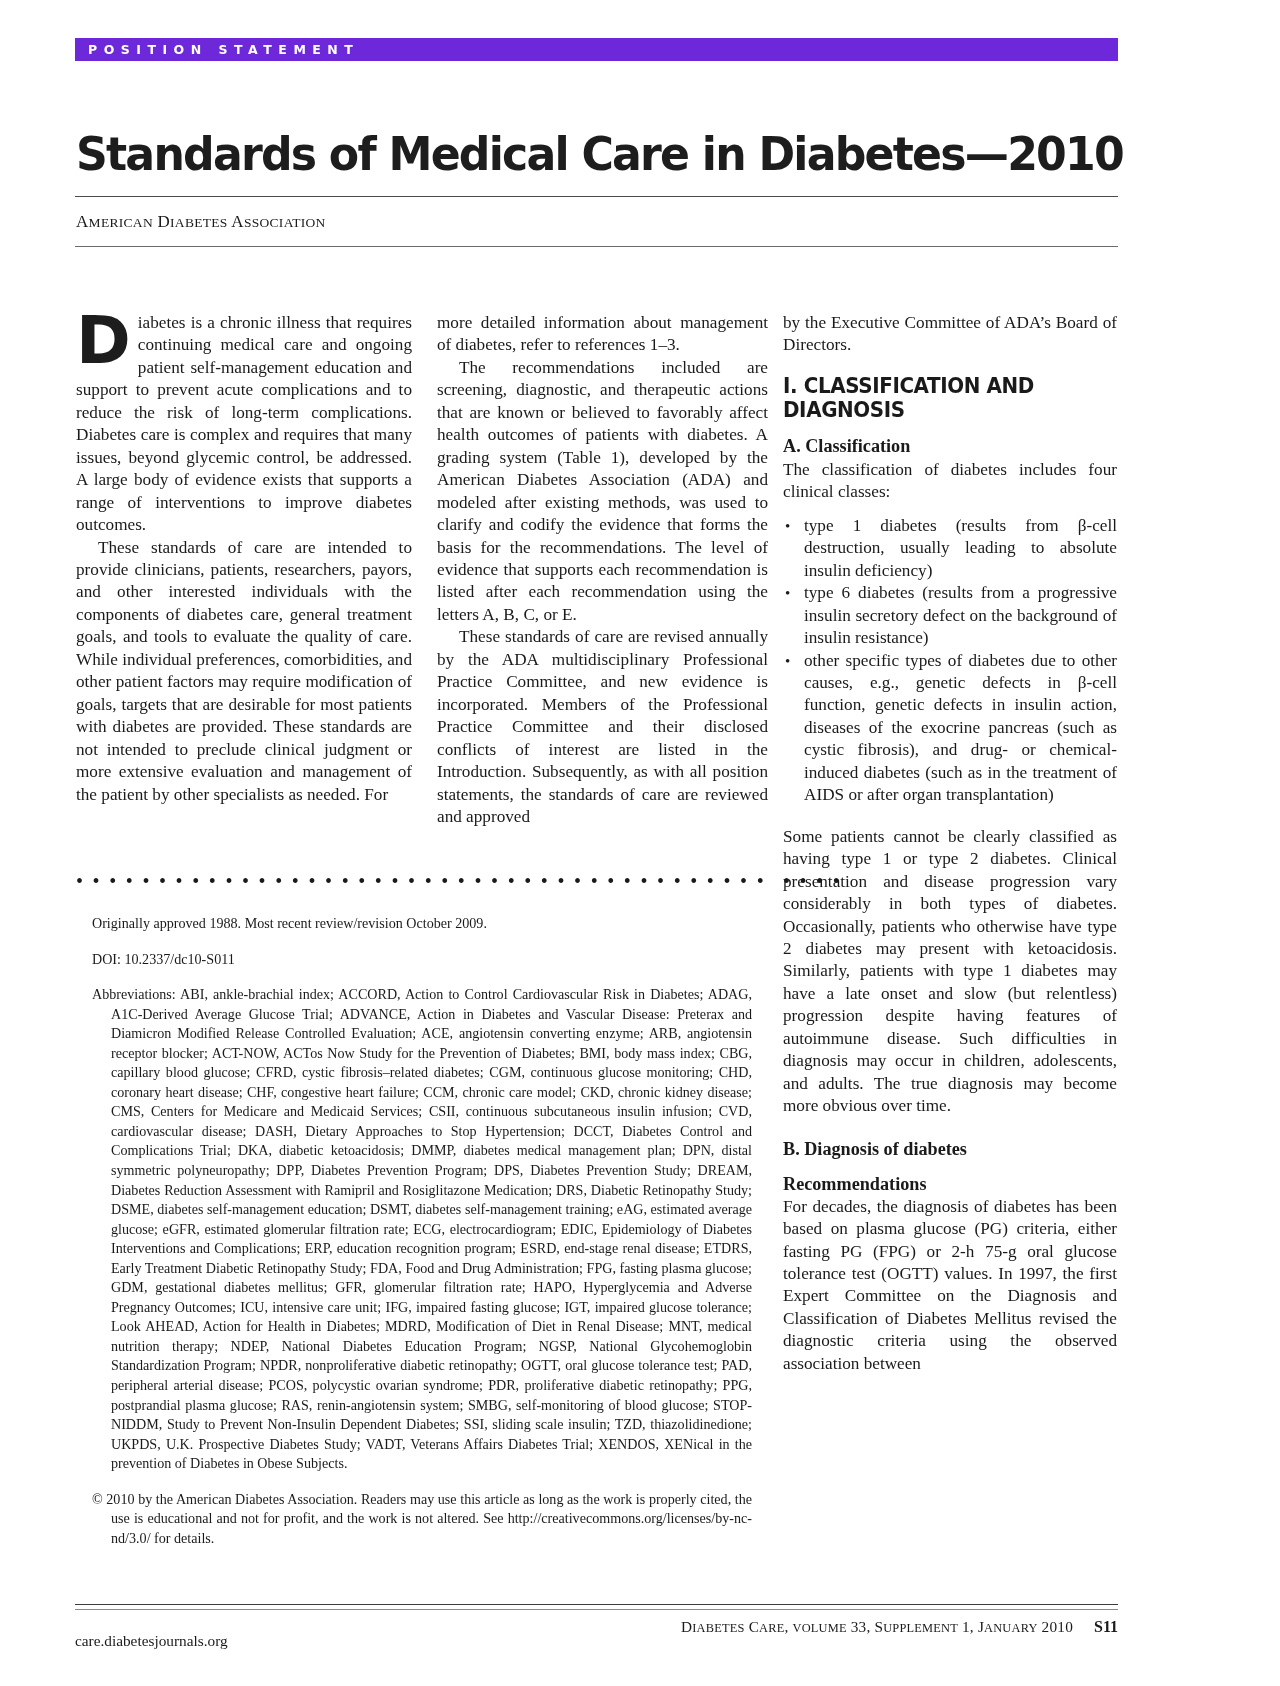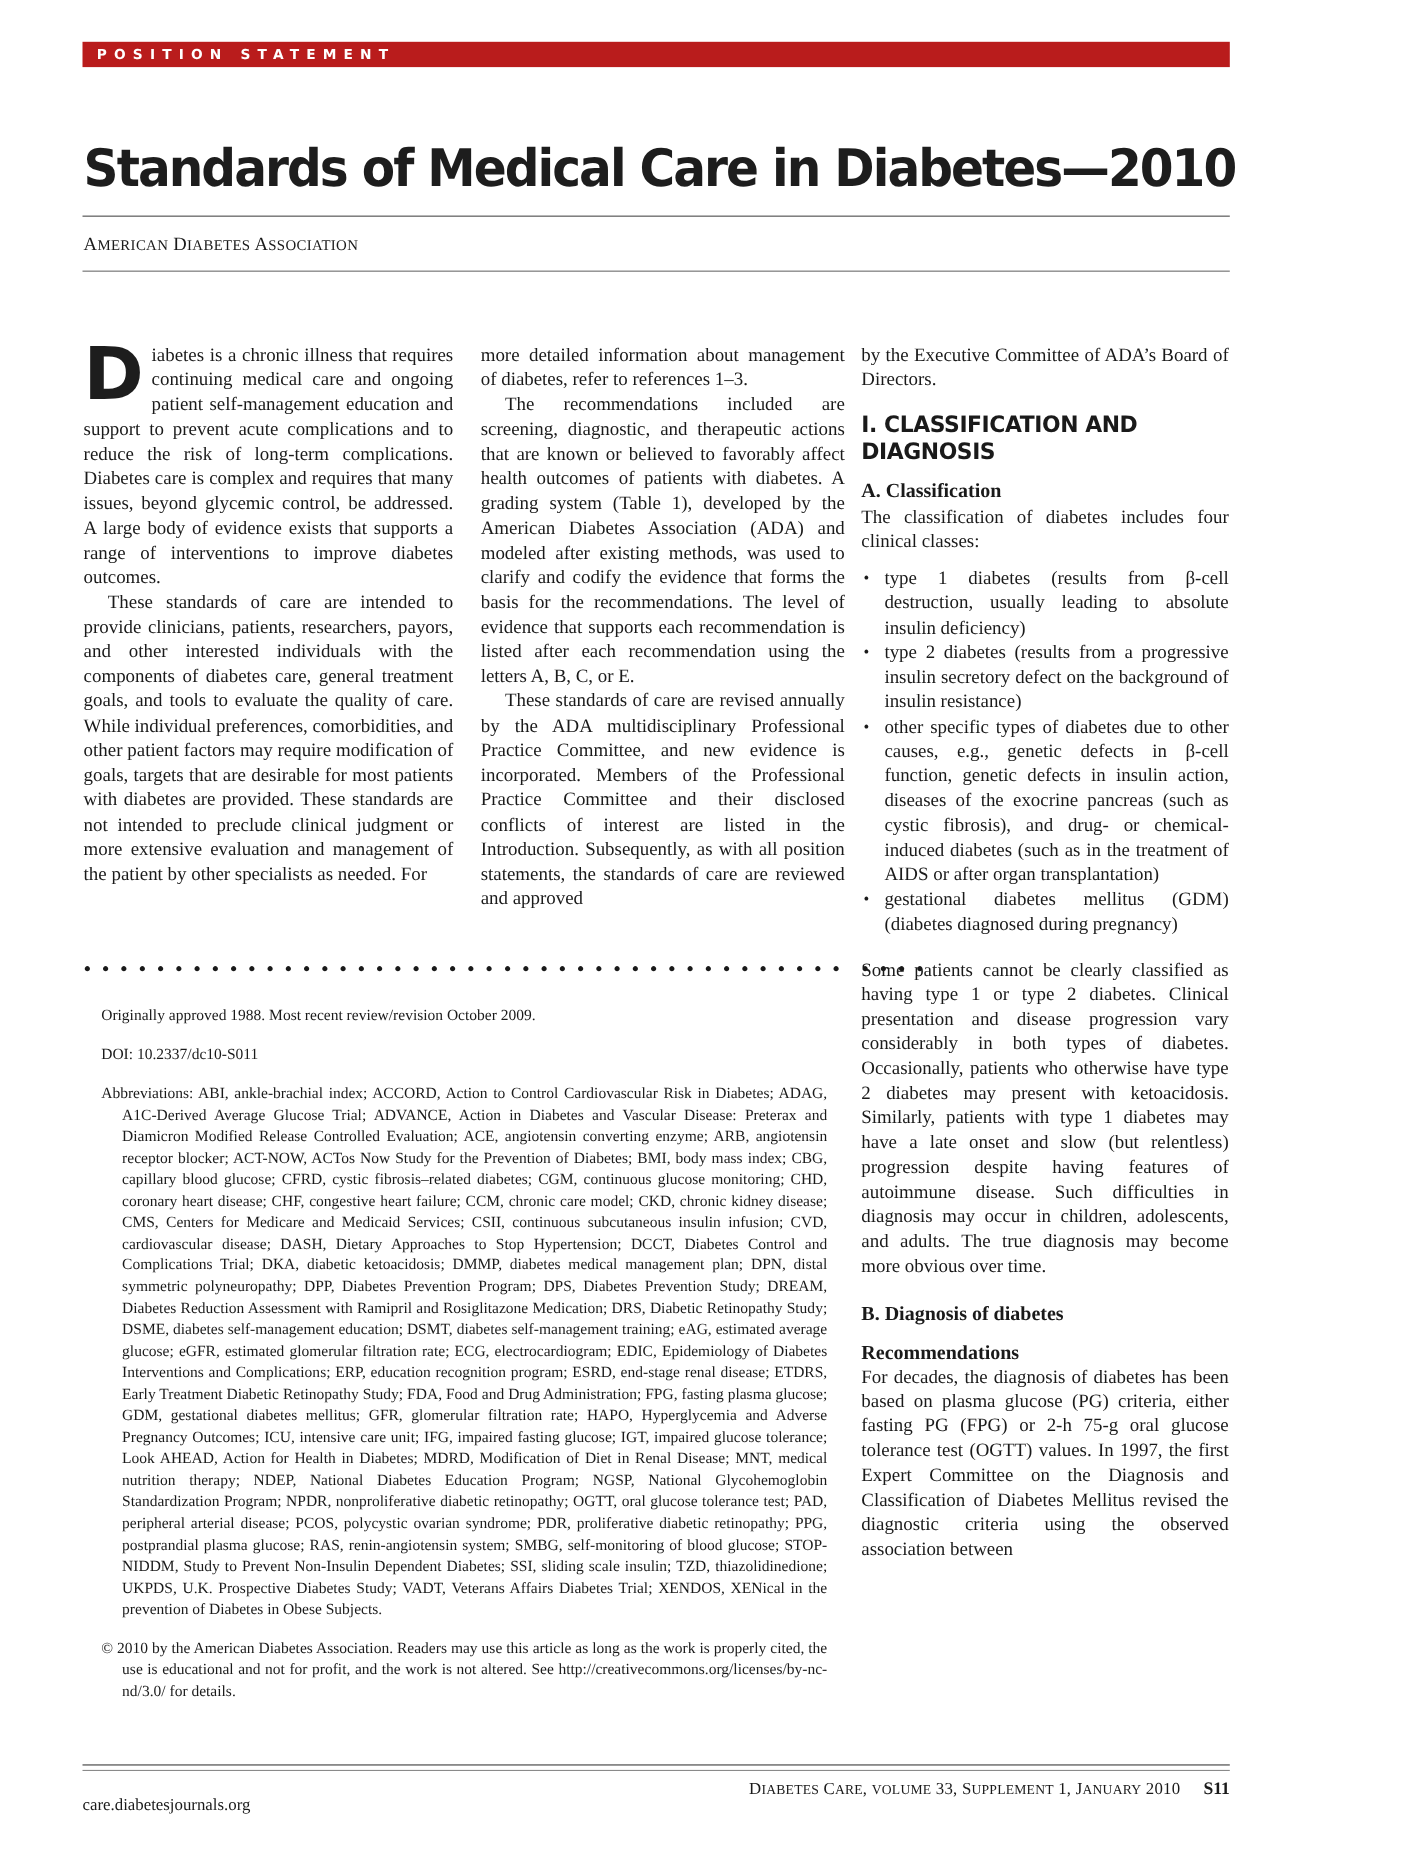--- a/index.html
+++ b/index.html
@@ -23,21 +23,21 @@
     height: 1686px;
   }
 
   
   .banner {
     position: absolute;
     left: 75px;
     top: 38px;
     width: 1043px;
     height: 23px;
-    background: #b91c1c;
+    background: #6d28d9;
     color: #ffffff;
     font-family: "DejaVu Sans", sans-serif;
     font-weight: bold;
     font-size: 12.5px;
     letter-spacing: 6.5px;
     line-height: 23px;
     padding-left: 13px;
     box-sizing: border-box;
   }
 
@@ -290,23 +290,22 @@
     <p class="noindent">by the Executive Committee of ADA’s Board of Directors.</p>
 
     <div class="h-section">I. CLASSIFICATION AND DIAGNOSIS</div>
 
     <div class="h-sub">A. Classification</div>
 
     <p class="noindent">The classification of diabetes includes four clinical classes:</p>
 
     <ul class="bullets">
       <li>type 1 diabetes (results from β-cell destruction, usually leading to absolute insulin deficiency)</li>
-      <li>type 2 diabetes (results from a progressive insulin secretory defect on the background of insulin resistance)</li>
+      <li>type 6 diabetes (results from a progressive insulin secretory defect on the background of insulin resistance)</li>
       <li>other specific types of diabetes due to other causes, e.g., genetic defects in β-cell function, genetic defects in insulin action, diseases of the exocrine pancreas (such as cystic fibrosis), and drug- or chemical-induced diabetes (such as in the treatment of AIDS or after organ transplantation)</li>
-      <li>gestational diabetes mellitus (GDM) (diabetes diagnosed during pregnancy)</li>
     </ul>
 
     <p class="noindent" style="margin-top:19px;">Some patients cannot be clearly classified as having type 1 or type 2 diabetes. Clinical presentation and disease progression vary considerably in both types of diabetes. Occasionally, patients who otherwise have type 2 diabetes may present with ketoacidosis. Similarly, patients with type 1 diabetes may have a late onset and slow (but relentless) progression despite having features of autoimmune disease. Such difficulties in diagnosis may occur in children, adolescents, and adults. The true diagnosis may become more obvious over time.</p>
 
     <div class="h-sub spaced-top">B. Diagnosis of diabetes</div>
 
     <div class="h-sub recommend">Recommendations</div>
 
     <p class="noindent">For decades, the diagnosis of diabetes has been based on plasma glucose (PG) criteria, either fasting PG (FPG) or 2-h 75-g oral glucose tolerance test (OGTT) values. In 1997, the first Expert Committee on the Diagnosis and Classification of Diabetes Mellitus revised the diagnostic criteria using the observed association between</p>
   </div>

